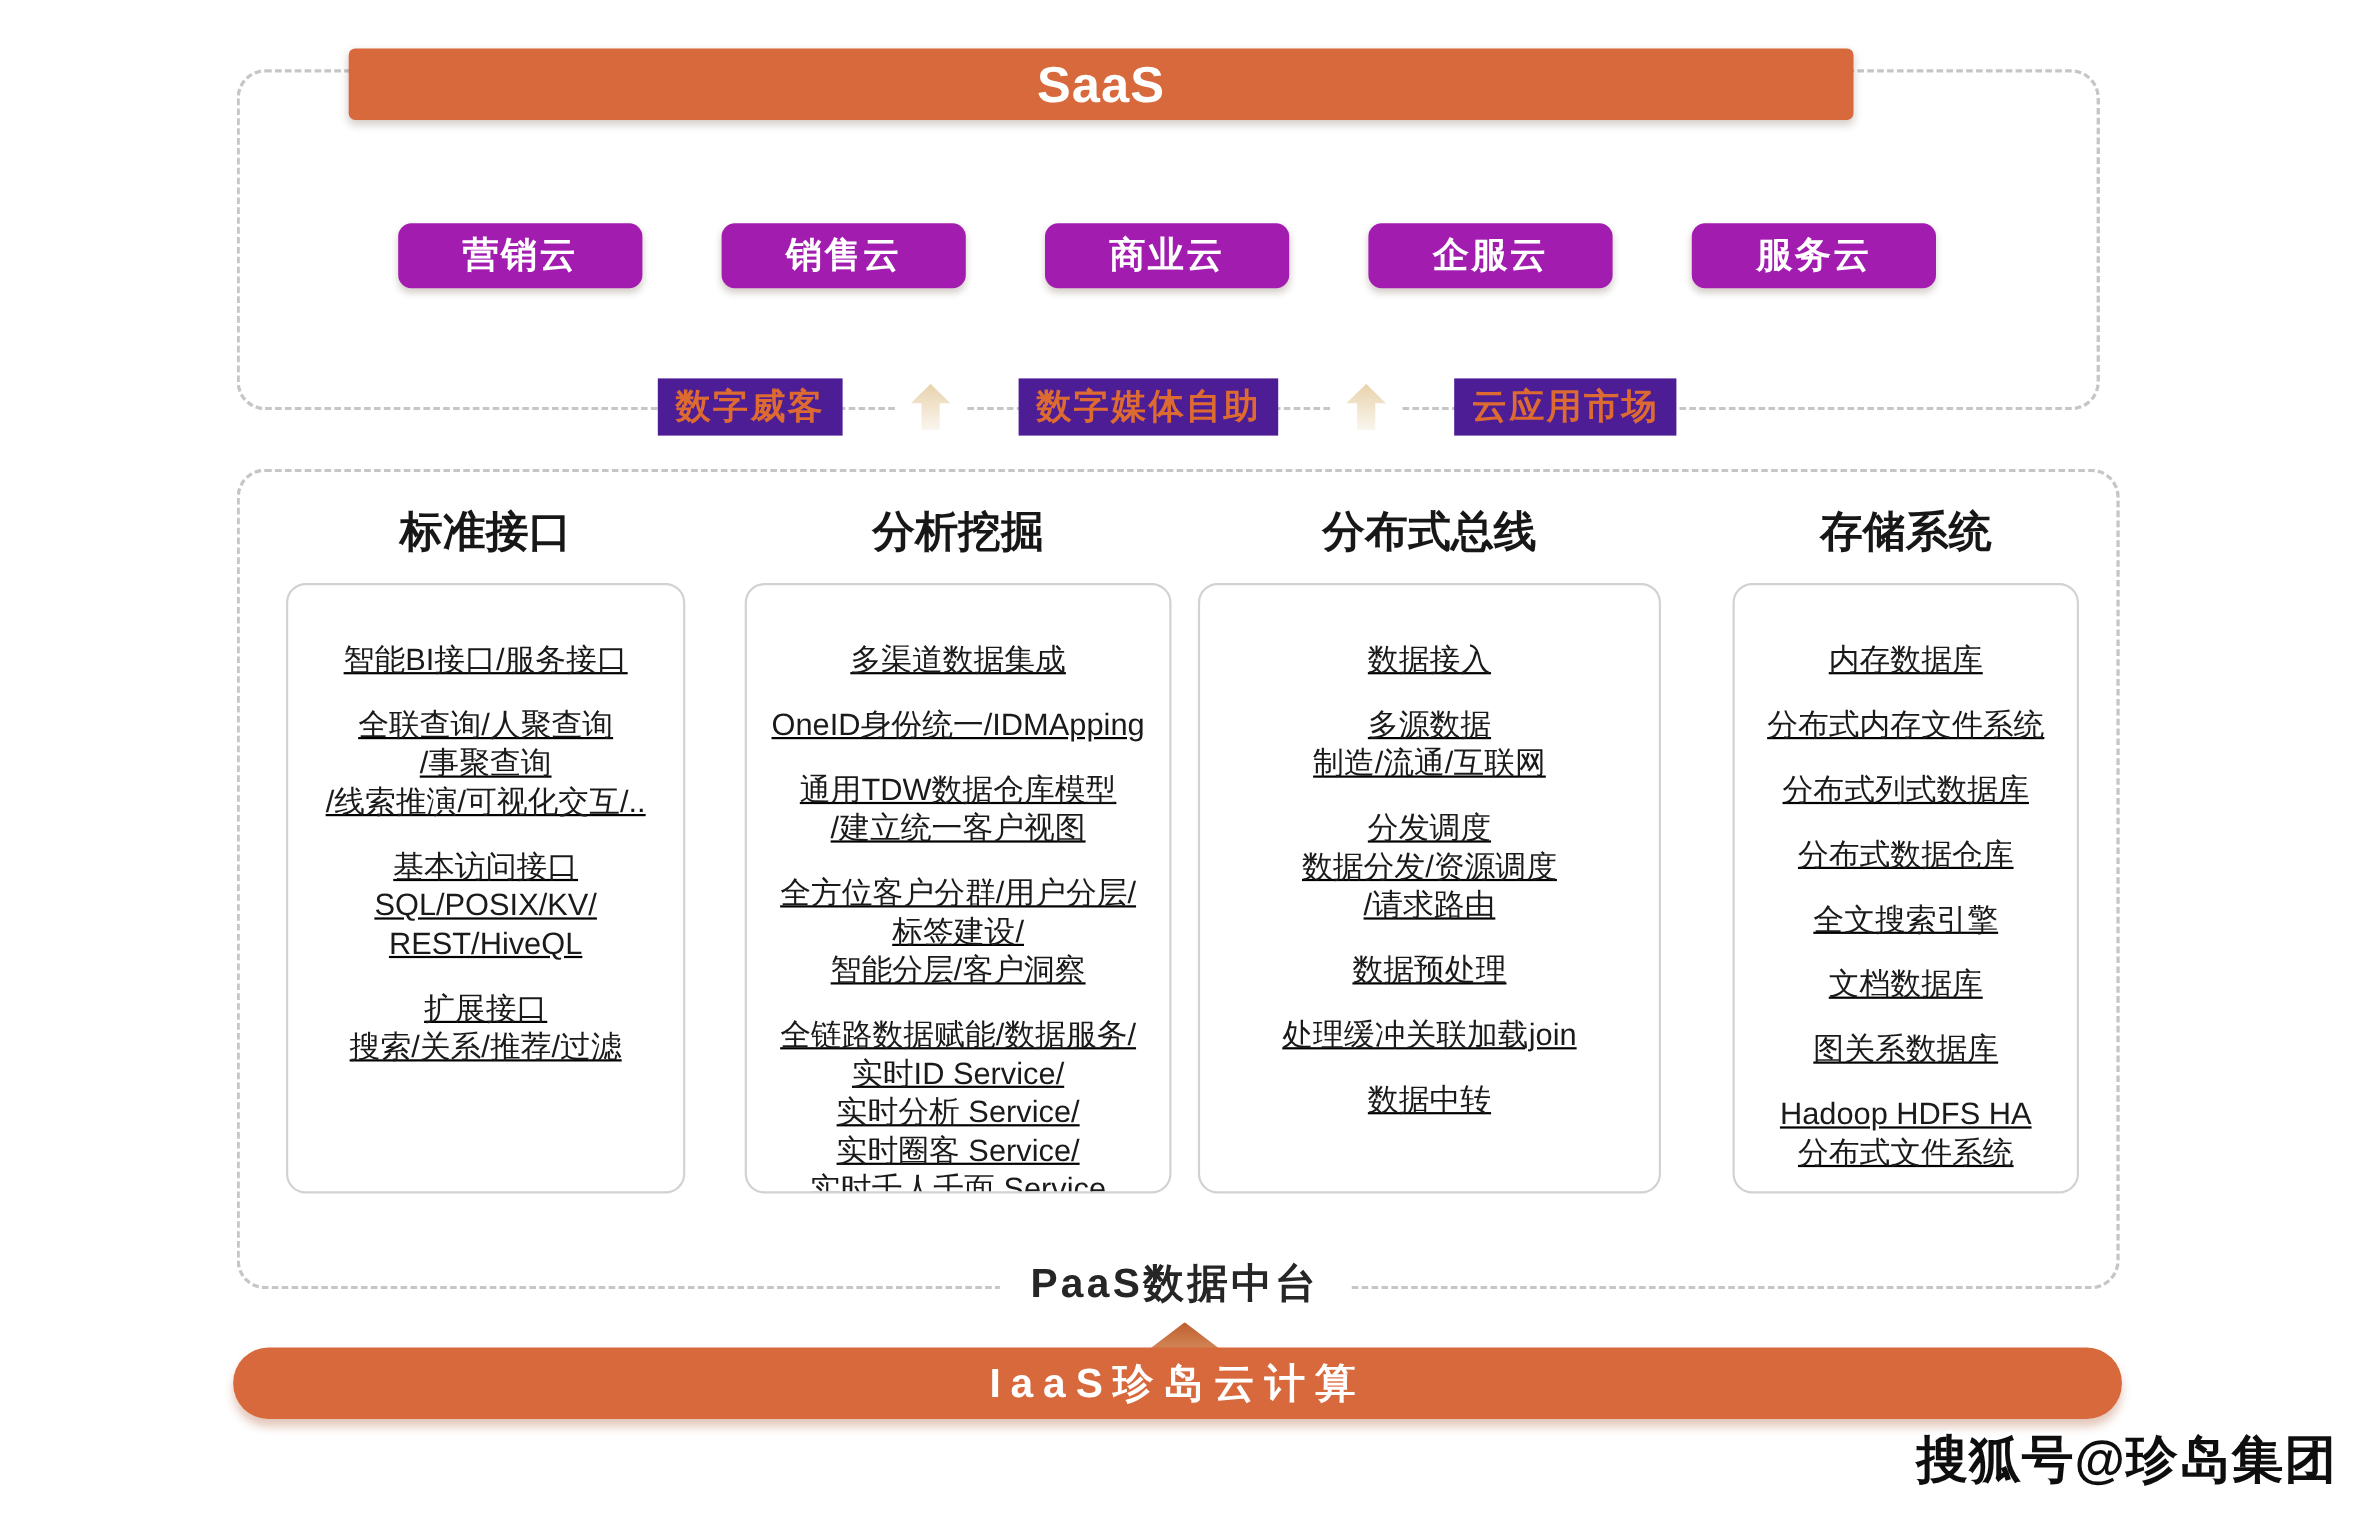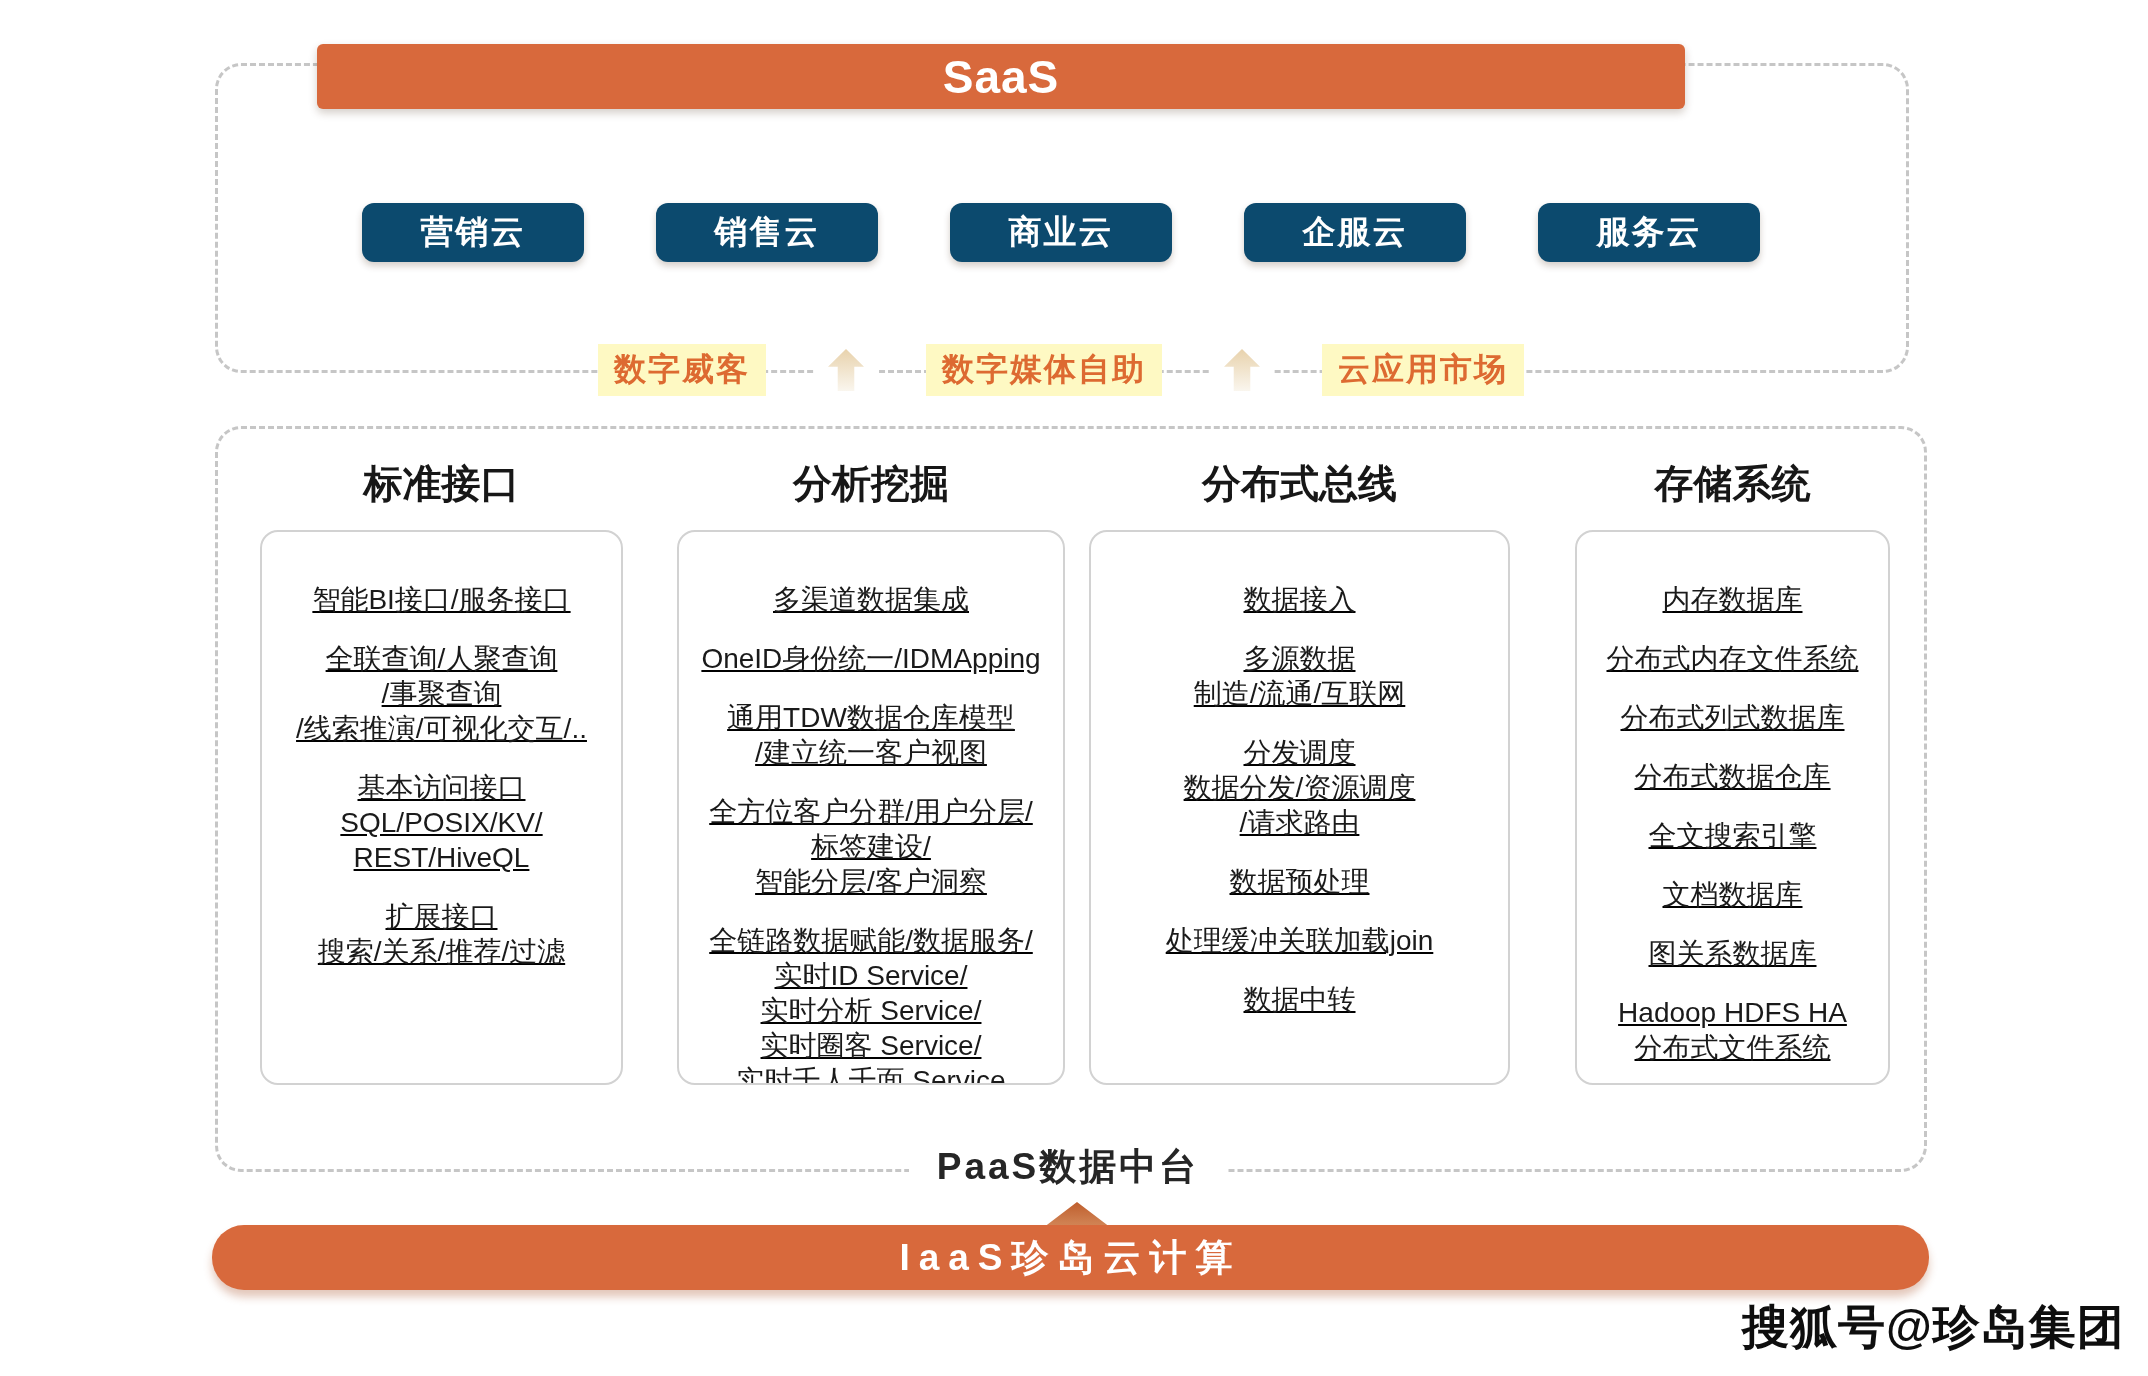--- a/index.html
+++ b/index.html
@@ -9,27 +9,27 @@
   
   .saas-frame{position:absolute;left:215px;top:63px;width:1688px;height:304px;
     border:3px dashed #c6c6c6;border-radius:26px;}
   .saas-bar{position:absolute;left:317px;top:44px;width:1368px;height:65px;
     background:#d8693c;border-radius:6px;box-shadow:0 4px 8px rgba(60,30,10,.22);
     display:flex;align-items:center;justify-content:center;z-index:3;}
   .saas-bar span{color:#ffffff;font-size:46px;font-weight:bold;letter-spacing:1px;}
 
   .cloud-row{position:absolute;left:215px;top:202px;width:1692px;height:60px;
     display:flex;justify-content:center;align-items:center;gap:72px;z-index:3;}
-  .cloud-btn{width:222px;height:59px;background:#0c4a6e;border-radius:12px;
+  .cloud-btn{width:222px;height:59px;background:#a21caf;border-radius:12px;
     box-shadow:0 4px 7px rgba(60,30,10,.22);display:flex;align-items:center;justify-content:center;
     color:#ffffff;font-size:33px;font-weight:bold;letter-spacing:2px;}
 
   .digital-row{position:absolute;left:215px;top:344px;width:1692px;height:52px;
     display:flex;justify-content:center;align-items:center;gap:48px;z-index:4;}
-  .digital-label{background:#fef9c3;padding:4px 16px;color:#dd6a31;font-size:32px;
+  .digital-label{background:#4c1d95;padding:4px 16px;color:#dd6a31;font-size:32px;
     font-weight:bold;letter-spacing:2px;}
   .arrow-pad{background:#ffffff;padding:2px 14px;display:flex;align-items:center;justify-content:center;}
   .up-arrow-sm{width:36px;height:42px;background:linear-gradient(#e8d2ac,#faf6ee);
     clip-path:polygon(50% 0,100% 42%,73% 42%,73% 100%,27% 100%,27% 42%,0 42%);}
 
   
   .paas-frame{position:absolute;left:215px;top:426px;width:1706px;height:740px;
     border:3px dashed #c6c6c6;border-radius:26px;}
   .col{position:absolute;top:458px;}
   .col-title{text-align:center;font-size:39px;font-weight:bold;color:#171717;height:52px;line-height:52px;}

